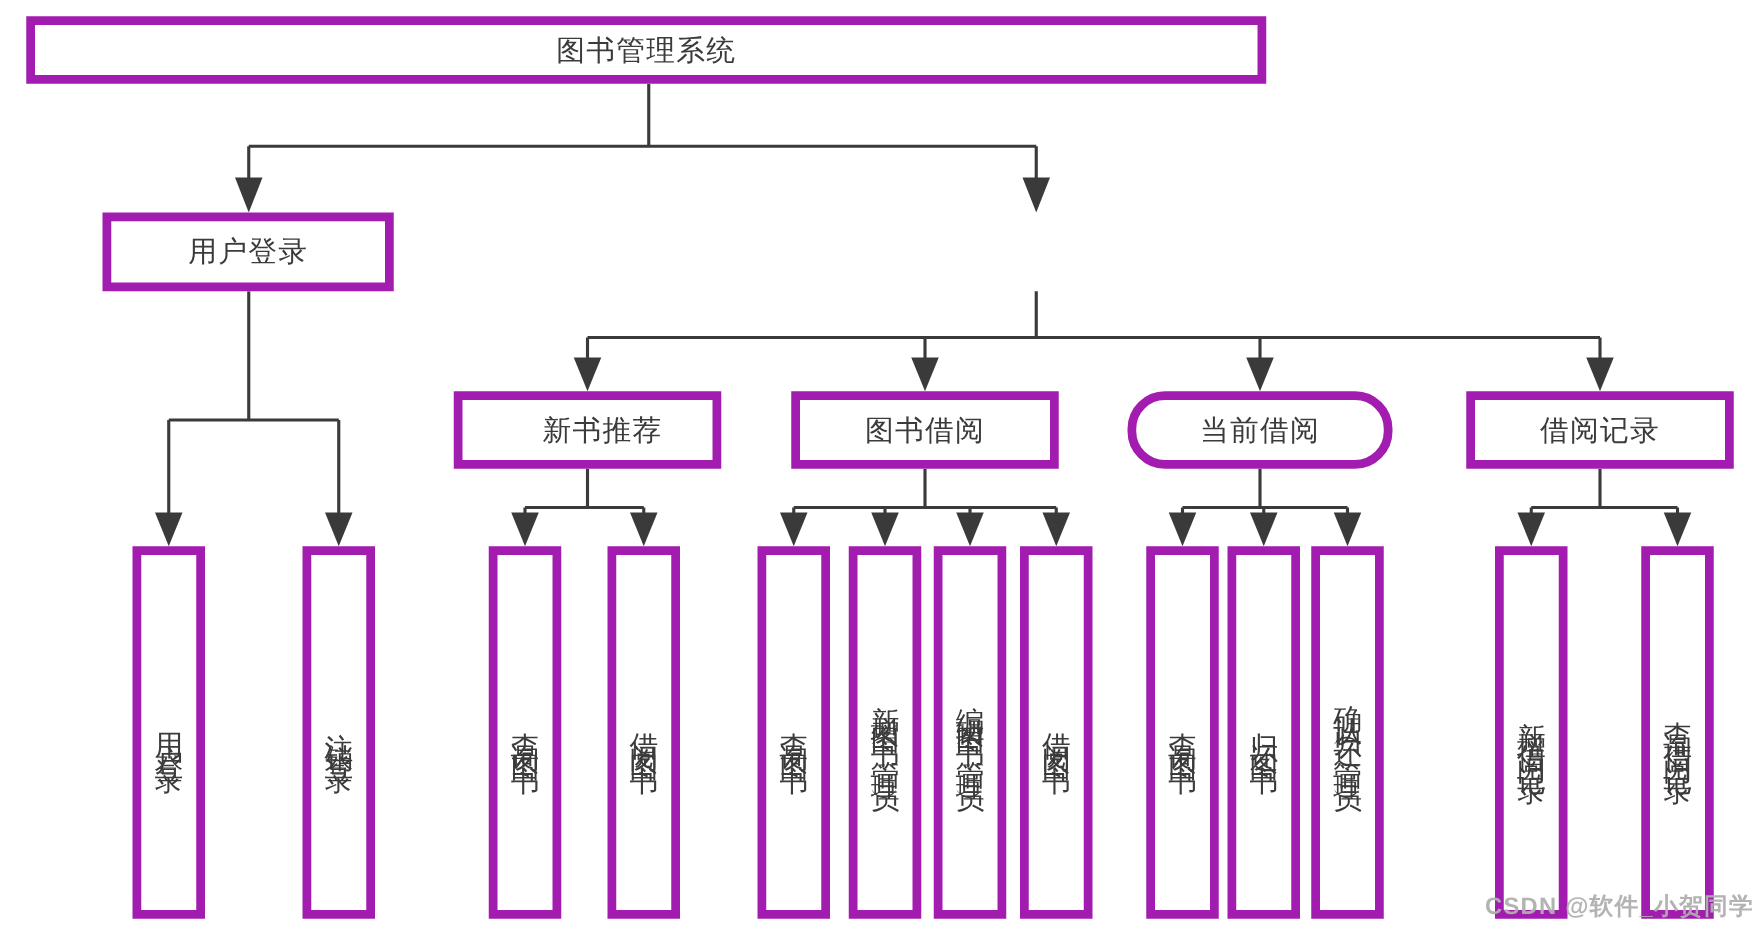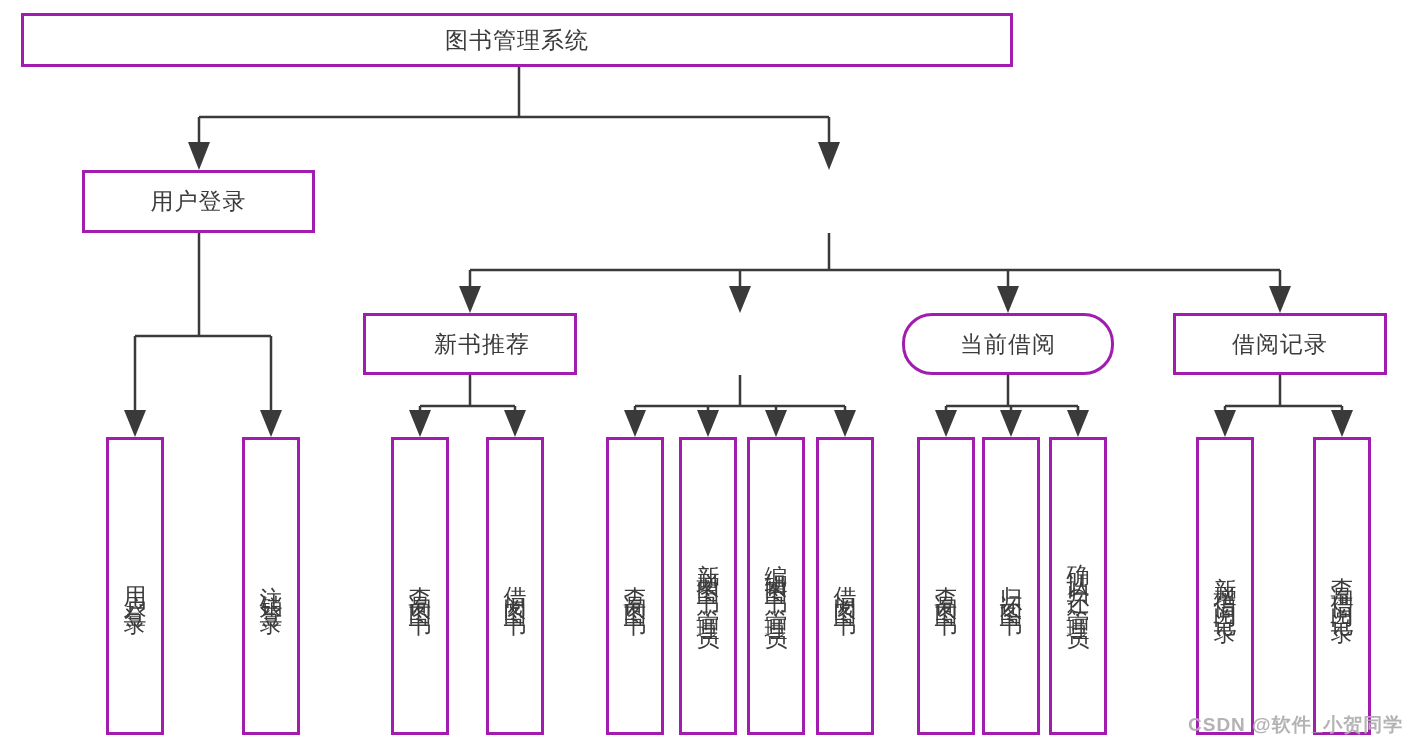--- a/index.html
+++ b/index.html
@@ -2,21 +2,21 @@
 <html><head>
 <meta charset="utf-8">
 <style>
   html, body { margin:0; padding:0; background:#ffffff; }
   .canvas {
     position:relative; width:1405px; height:747px; background:#ffffff;
     font-family:"Liberation Sans", sans-serif; overflow:hidden;
   }
   .connectors { position:absolute; left:0; top:0; width:1405px; height:747px; pointer-events:none; }
   .node {
-    position:absolute; background:#ffffff; border:3px solid #a21caf;
+    position:absolute; background:#ffffff; border:7px solid #a21caf;
     box-sizing:border-box; display:flex; align-items:center; justify-content:center;
     color:#3b3b3b;
   }
   .h-label { font-size:23px; letter-spacing:1px; white-space:nowrap; }
   .v-node .v-label {
     writing-mode:vertical-rl; text-orientation:mixed;
     font-size:23px; line-height:1; letter-spacing:9px; white-space:nowrap;
   }
   
   .n-root   { left:21px;  top:13px;  width:992px; height:54px; }
@@ -101,20 +101,23 @@
     <span class="h-label">图书管理系统</span>
   </div>
 
   <div class="node n-l2-0">
     <span class="h-label">用户登录</span>
   </div>
 
   <div class="node n-l3-0">
     <span class="h-label">新书推荐</span>
   </div>
+  <div class="node n-l3-1">
+    <span class="h-label">图书借阅</span>
+  </div>
   <div class="node n-l3-2">
     <span class="h-label">当前借阅</span>
   </div>
   <div class="node n-l3-3">
     <span class="h-label">借阅记录</span>
   </div>
 
   <div class="node leaf v-node n-ul-0">
     <span class="v-label">用户登录</span>
   </div>

